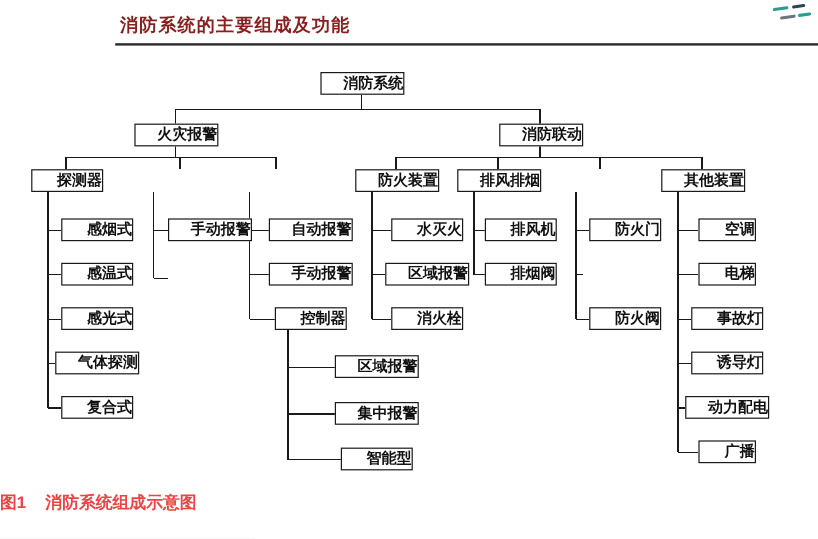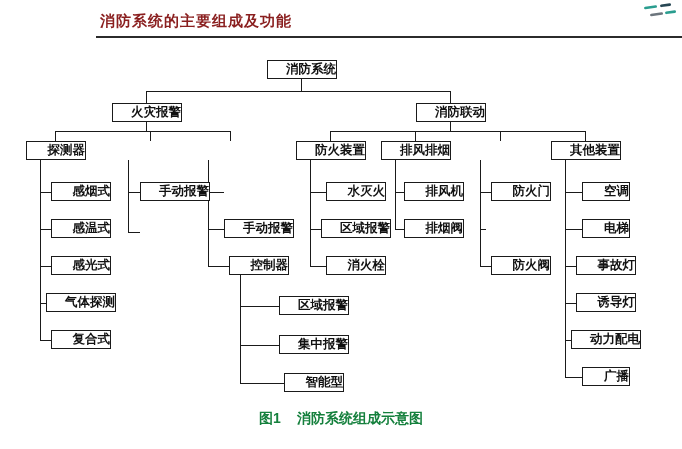--- a/index.html
+++ b/index.html
@@ -50,24 +50,23 @@
     font-weight: bold;
     color: #111111;
     white-space: nowrap;
     box-sizing: content-box;
   }
   .figure-caption {
     position: absolute;
     left: 0;
     top: 410px;
     width: 682px;
-    text-align: center;
     font-size: 14px;
     font-weight: bold;
-    color: #15803d;
+    color: #ef4444;
   }
   .caption-label { margin-right: 16px; }
 </style>
 </head>
 <body>
 
 <div class="page">
 
   <div class="page-title">消防系统的主要组成及功能</div>
   <div class="title-rule"></div>
@@ -107,20 +106,21 @@
   <div class="node" style="left:551px;top:141px;width:68px">其他装置</div>
 
   <div class="node" style="left:51px;top:182px;width:58px">感烟式</div>
   <div class="node" style="left:51px;top:219px;width:58px">感温式</div>
   <div class="node" style="left:51px;top:256px;width:58px">感光式</div>
   <div class="node" style="left:46px;top:293px;width:68px">气体探测</div>
   <div class="node" style="left:51px;top:330px;width:58px">复合式</div>
 
   <div class="node" style="left:140px;top:182px;width:68px">手动报警</div>
 
+  <div class="node" style="left:224px;top:182px;width:68px">自动报警</div>
   <div class="node" style="left:224px;top:219px;width:68px">手动报警</div>
   <div class="node" style="left:229px;top:256px;width:58px">控制器</div>
 
   <div class="node" style="left:279px;top:296px;width:68px">区域报警</div>
   <div class="node" style="left:279px;top:335px;width:68px">集中报警</div>
   <div class="node" style="left:284px;top:373px;width:58px">智能型</div>
 
   <div class="node" style="left:326px;top:182px;width:58px">水灭火</div>
   <div class="node" style="left:321px;top:219px;width:68px">区域报警</div>
   <div class="node" style="left:326px;top:256px;width:58px">消火栓</div>

